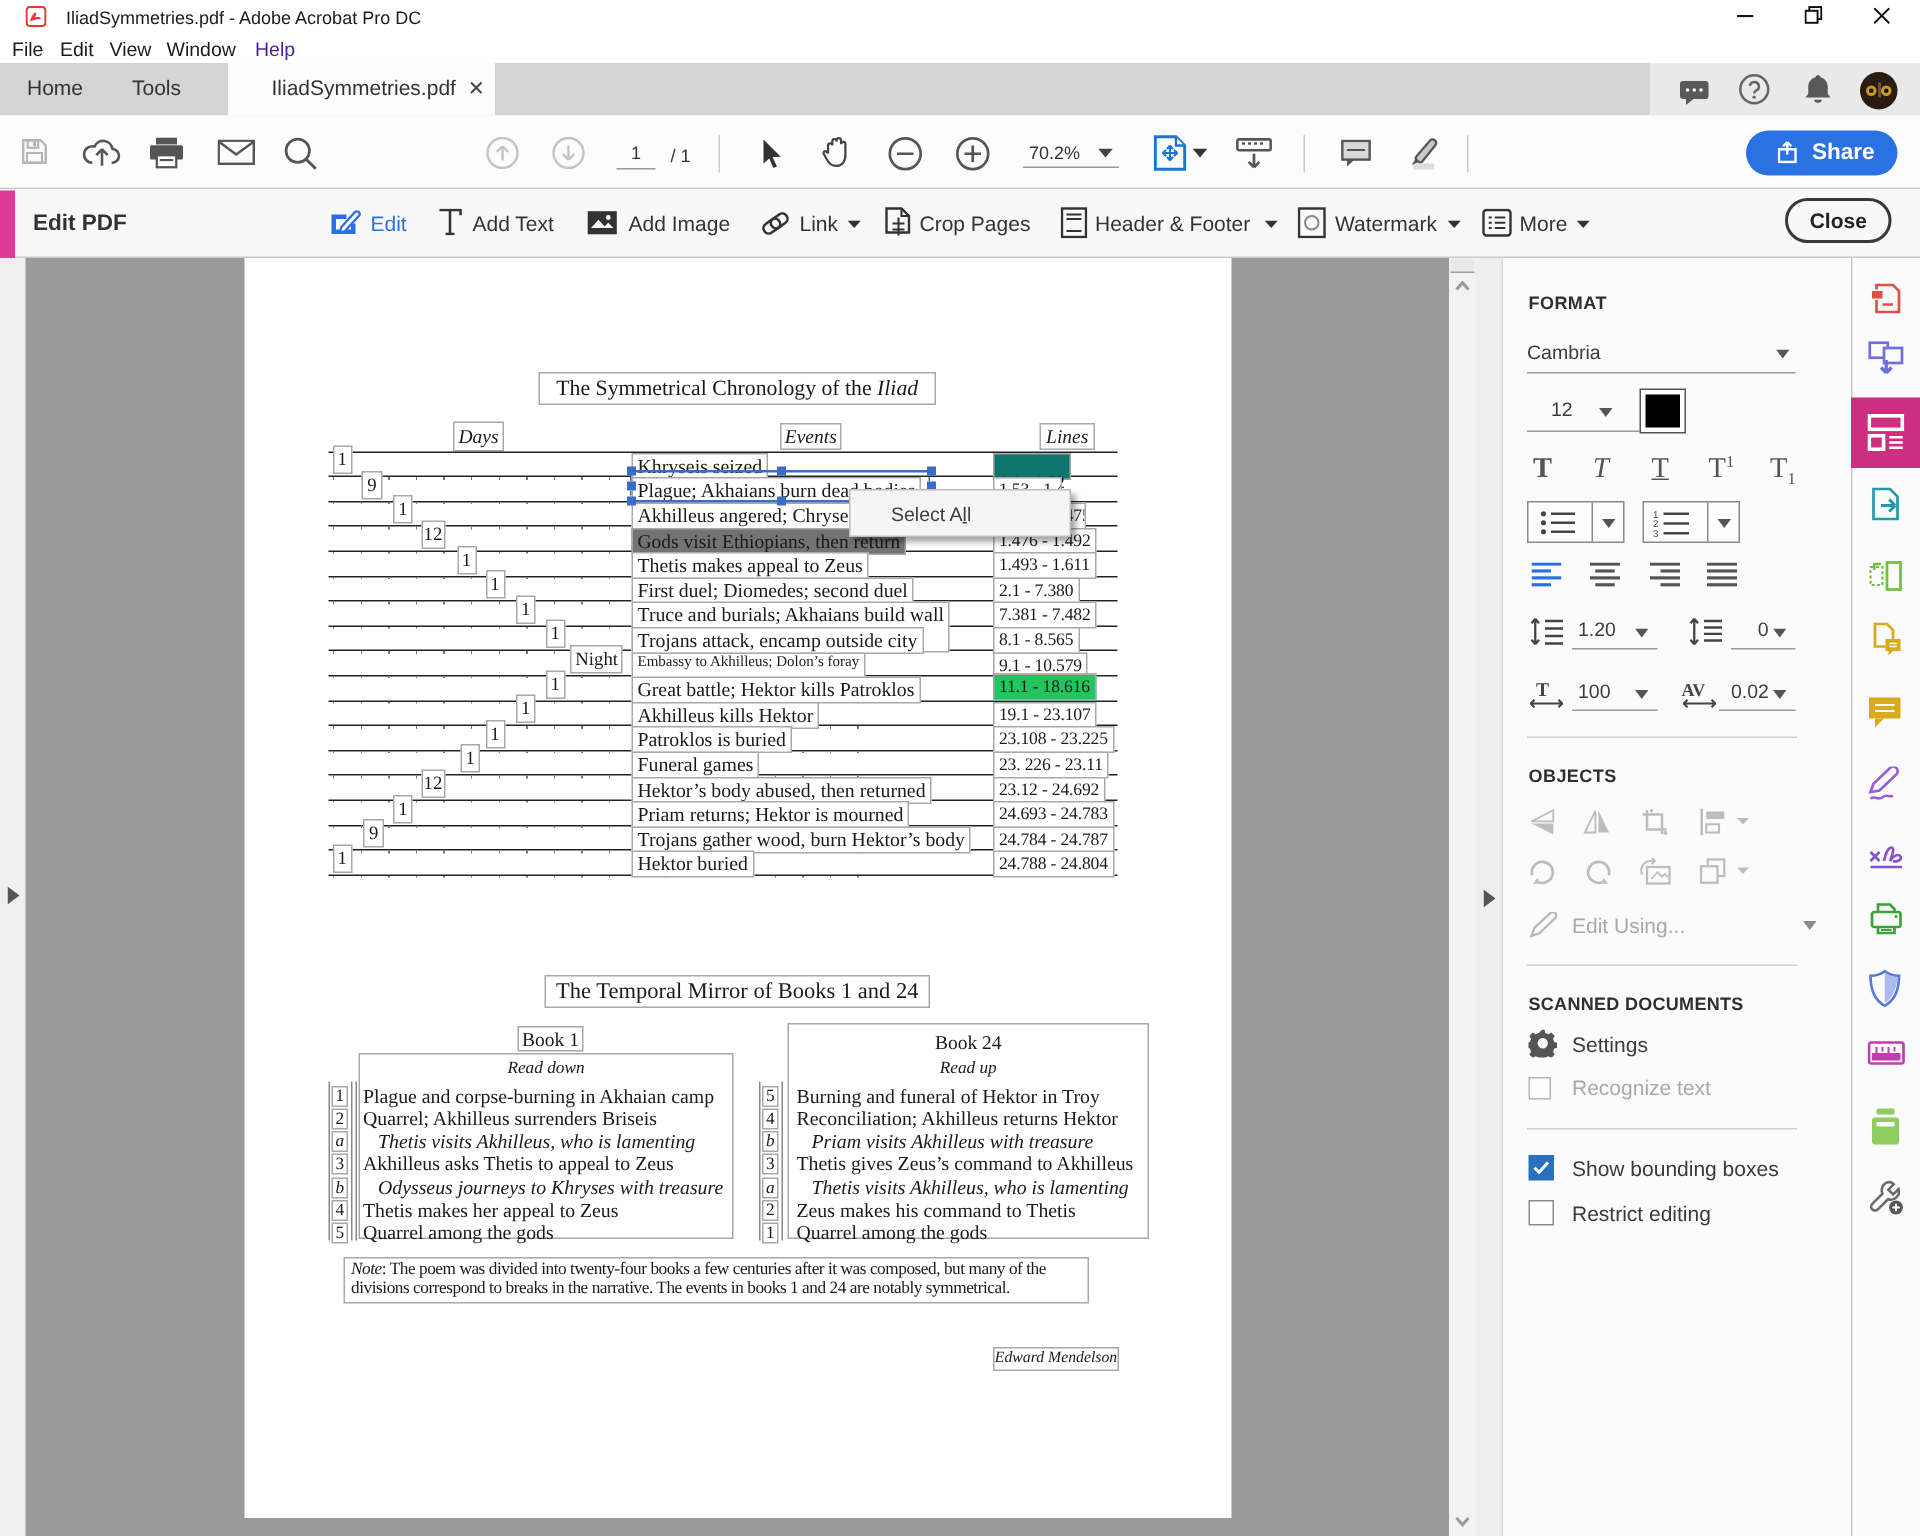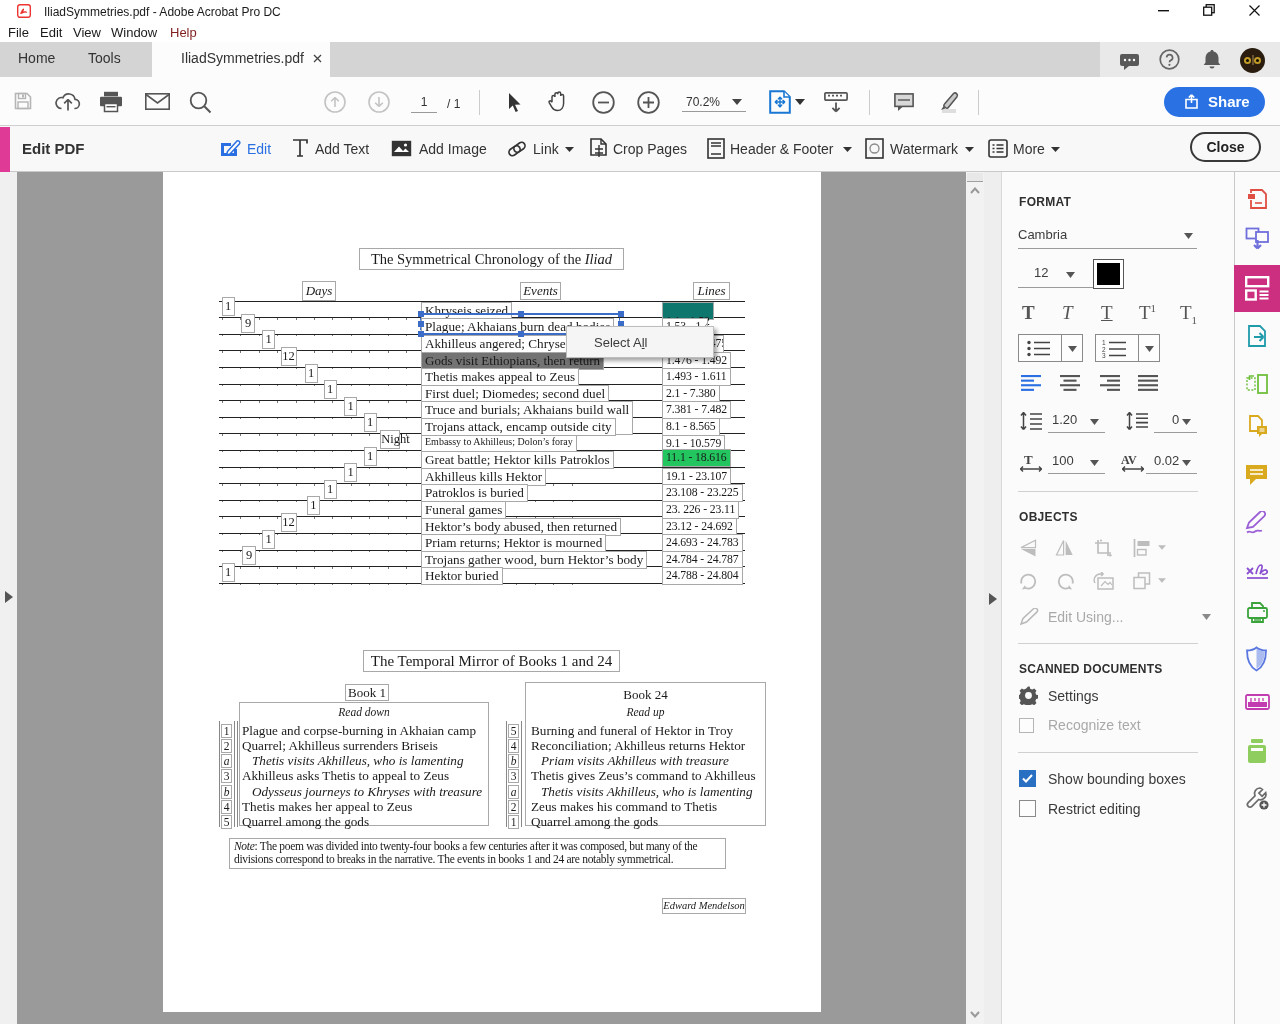--- a/index.html
+++ b/index.html
@@ -25,21 +25,21 @@
  </svg>
  <svg class="a" style="left:1249px;top:4.5px" width="11" height="11" viewBox="0 0 11 11">
    <path d="M0.5 0.5 L10.5 10.5 M10.5 0.5 L0.5 10.5" stroke="#111" stroke-width="1.2"></path>
  </svg>
 </div>
 <div class="a" style="left:0;top:22px;width:1280px;height:20px;background:#fff;">
 <div class="a" style="left:8px;top:3px;font-size:13px;color:#1a1a1a;">File</div>
 <div class="a" style="left:40px;top:3px;font-size:13px;color:#1a1a1a;">Edit</div>
 <div class="a" style="left:73px;top:3px;font-size:13px;color:#1a1a1a;">View</div>
 <div class="a" style="left:111px;top:3px;font-size:13px;color:#1a1a1a;">Window</div>
-<div class="a" style="left:170px;top:3px;font-size:13px;color:#7f1d1d;">Help</div>
+<div class="a" style="left:170px;top:3px;font-size:13px;color:#4c1d95;">Help</div>
 </div>
 <div class="a" style="left:0;top:42px;width:1280px;height:35px;background:#d4d4d4;">
  <div class="a" style="left:0;top:0;width:152px;height:35px;border-right:1px solid #c0c0c0;"></div>
  <div class="a" style="left:18px;top:8px;font-size:14px;color:#333;">Home</div>
  <div class="a" style="left:88px;top:8px;font-size:14px;color:#333;">Tools</div>
  <div class="a" style="left:152px;top:0;width:178px;height:35px;background:#fcfcfc;"></div>
  <div class="a" style="left:181px;top:8px;font-size:14px;color:#333;">IliadSymmetries.pdf</div>
  <svg class="a" style="left:313px;top:12px" width="9" height="9" viewBox="0 0 9 9">
         <path d="M1 1 L8 8 M8 1 L1 8" stroke="#444" stroke-width="1.3"></path>
       </svg>
@@ -294,21 +294,21 @@
 <div class="a" style="left:499px;top:196.1px;height:18px;border:1px solid #a8a8a8;box-sizing:border-box;background:#fff;font-size:11.7px;letter-spacing:-0.1px;padding:1px 3px 0 3px;white-space:nowrap;">1.493 - 1.611</div>
 <div class="a" style="left:160.5px;top:208.2px;width:13px;height:19px;border:1px solid #a8a8a8;box-sizing:border-box;background:#fff;text-align:center;font-size:12.5px;padding-top:1px;">1</div>
 <div class="a" style="left:258px;top:212.7px;height:18px;border:1px solid #a8a8a8;box-sizing:border-box;background:#fff;font-size:13.2px;padding:0 3px;white-space:nowrap;">First duel; Diomedes; second duel</div>
 <div class="a" style="left:499px;top:212.7px;height:18px;border:1px solid #a8a8a8;box-sizing:border-box;background:#fff;font-size:11.7px;letter-spacing:-0.1px;padding:1px 3px 0 3px;white-space:nowrap;">2.1 - 7.380</div>
 <div class="a" style="left:181.0px;top:224.8px;width:13px;height:19px;border:1px solid #a8a8a8;box-sizing:border-box;background:#fff;text-align:center;font-size:12.5px;padding-top:1px;">1</div>
 <div class="a" style="left:258px;top:229.3px;height:34px;border:1px solid #a8a8a8;box-sizing:border-box;background:#fff;font-size:13.2px;padding:0 3px;white-space:nowrap;">Truce and burials; Akhaians build wall</div>
 <div class="a" style="left:499px;top:229.3px;height:18px;border:1px solid #a8a8a8;box-sizing:border-box;background:#fff;font-size:11.7px;letter-spacing:-0.1px;padding:1px 3px 0 3px;white-space:nowrap;">7.381 - 7.482</div>
 <div class="a" style="left:200.7px;top:241.4px;width:13px;height:19px;border:1px solid #a8a8a8;box-sizing:border-box;background:#fff;text-align:center;font-size:12.5px;padding-top:1px;">1</div>
 <div class="a" style="left:258px;top:245.9px;height:18px;border:1px solid #a8a8a8;box-sizing:border-box;background:#fff;font-size:13.2px;padding:0 3px;white-space:nowrap;">Trojans attack, encamp outside city</div>
 <div class="a" style="left:499px;top:245.9px;height:18px;border:1px solid #a8a8a8;box-sizing:border-box;background:#fff;font-size:11.7px;letter-spacing:-0.1px;padding:1px 3px 0 3px;white-space:nowrap;">8.1 - 8.565</div>
-<div class="a" style="left:217.3px;top:258.0px;width:20px;height:19px;border:1px solid #a8a8a8;box-sizing:border-box;background:#fff;text-align:center;font-size:12.5px;padding-top:1px;">Night</div>
+<div class="a" style="left:217.3px;top:258.0px;width:35px;height:19px;border:1px solid #a8a8a8;box-sizing:border-box;background:#fff;text-align:center;font-size:12.5px;padding-top:1px;">Night</div>
 <div class="a" style="left:258px;top:262.5px;height:18px;border:1px solid #a8a8a8;box-sizing:border-box;background:#fff;font-size:10px;padding:0 3px;white-space:nowrap;">Embassy to Akhilleus; Dolon’s foray</div>
 <div class="a" style="left:499px;top:262.5px;height:18px;border:1px solid #a8a8a8;box-sizing:border-box;background:#fff;font-size:11.7px;letter-spacing:-0.1px;padding:1px 3px 0 3px;white-space:nowrap;">9.1 - 10.579</div>
 <div class="a" style="left:200.7px;top:274.6px;width:13px;height:19px;border:1px solid #a8a8a8;box-sizing:border-box;background:#fff;text-align:center;font-size:12.5px;padding-top:1px;">1</div>
 <div class="a" style="left:258px;top:279.1px;height:18px;border:1px solid #a8a8a8;box-sizing:border-box;background:#fff;font-size:13.2px;padding:0 3px;white-space:nowrap;">Great battle; Hektor kills Patroklos</div>
 <div class="a" style="left:499px;top:277px;height:18px;border:1px solid #a8a8a8;box-sizing:border-box;background:#22c55e;font-size:11.7px;letter-spacing:-0.1px;padding:1px 3px 0 3px;white-space:nowrap;">11.1 - 18.616</div>
 <div class="a" style="left:181.0px;top:291.2px;width:13px;height:19px;border:1px solid #a8a8a8;box-sizing:border-box;background:#fff;text-align:center;font-size:12.5px;padding-top:1px;">1</div>
 <div class="a" style="left:258px;top:295.7px;height:18px;border:1px solid #a8a8a8;box-sizing:border-box;background:#fff;font-size:13.2px;padding:0 3px;white-space:nowrap;">Akhilleus kills Hektor</div>
 <div class="a" style="left:499px;top:295.7px;height:18px;border:1px solid #a8a8a8;box-sizing:border-box;background:#fff;font-size:11.7px;letter-spacing:-0.1px;padding:1px 3px 0 3px;white-space:nowrap;">19.1 - 23.107</div>
 <div class="a" style="left:160.5px;top:307.8px;width:13px;height:19px;border:1px solid #a8a8a8;box-sizing:border-box;background:#fff;text-align:center;font-size:12.5px;padding-top:1px;">1</div>
 <div class="a" style="left:258px;top:312.3px;height:18px;border:1px solid #a8a8a8;box-sizing:border-box;background:#fff;font-size:13.2px;padding:0 3px;white-space:nowrap;">Patroklos is buried</div>

